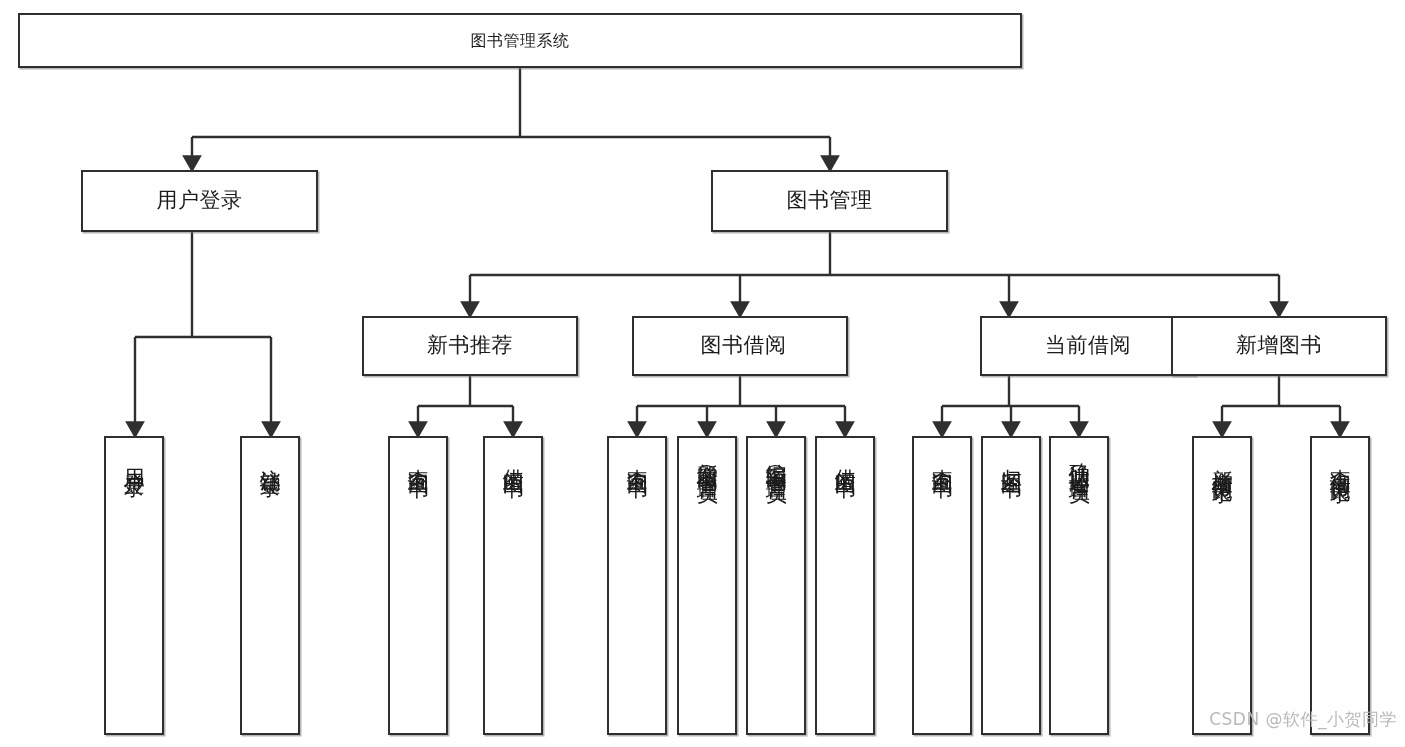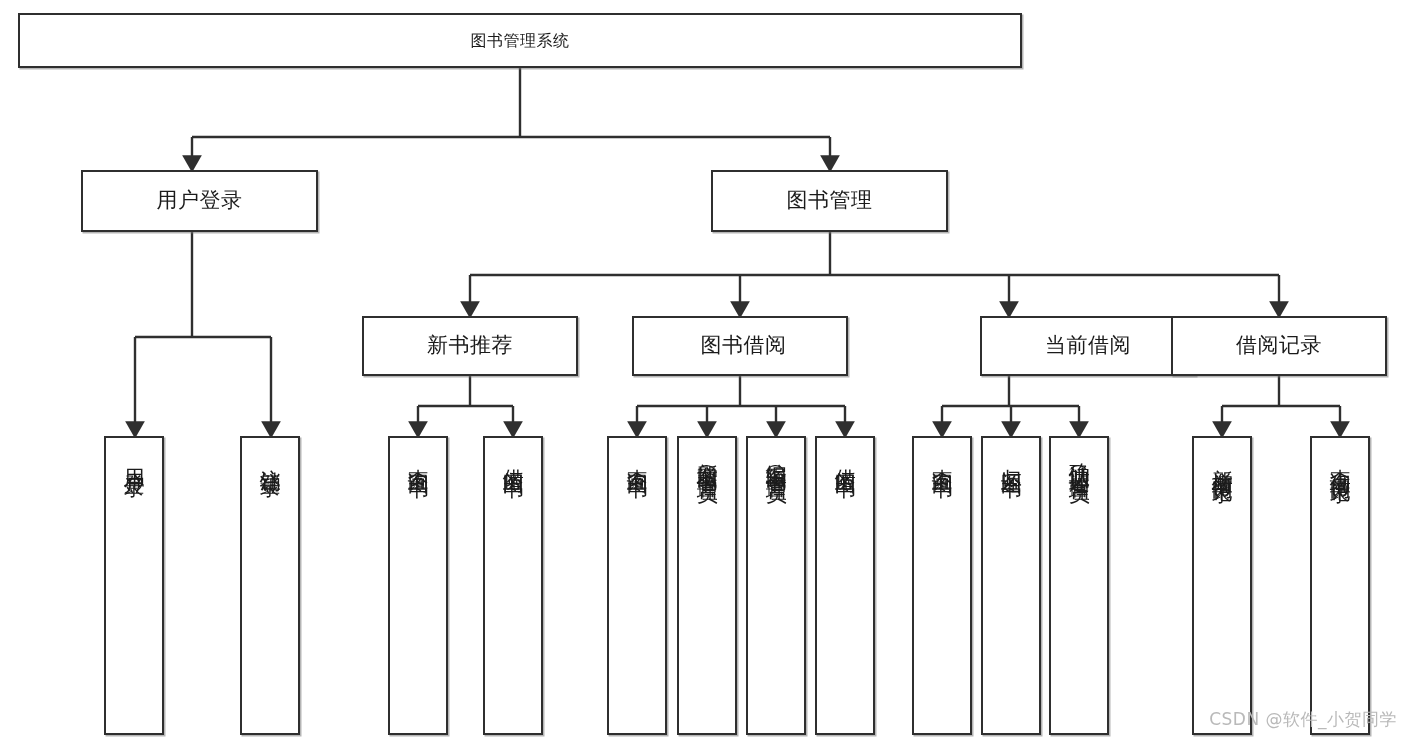--- a/index.html
+++ b/index.html
@@ -145,21 +145,21 @@
 
   <div class="node horiz" style="left:632px; top:316px; width:216px; height:60px;padding-left:7px;">
     <span class="label">图书借阅</span>
   </div>
 
   <div class="node horiz" style="left:951px; top:316px; width:216px; height:60px;margin-left:29px;">
     <span class="label">当前借阅</span>
   </div>
 
   <div class="node horiz" style="left:1171px; top:316px; width:216px; height:60px;">
-    <span class="label">借阅记录</span>
+    <span class="label">新增图书</span>
   </div>
 
   <div class="node vert" style="left:104px; top:436px; width:60px; height:299px;">
     <span class="label">用户登录</span>
   </div>
 
   <div class="node vert" style="left:240px; top:436px; width:60px; height:299px;">
     <span class="label">注销登录</span>
   </div>
 

